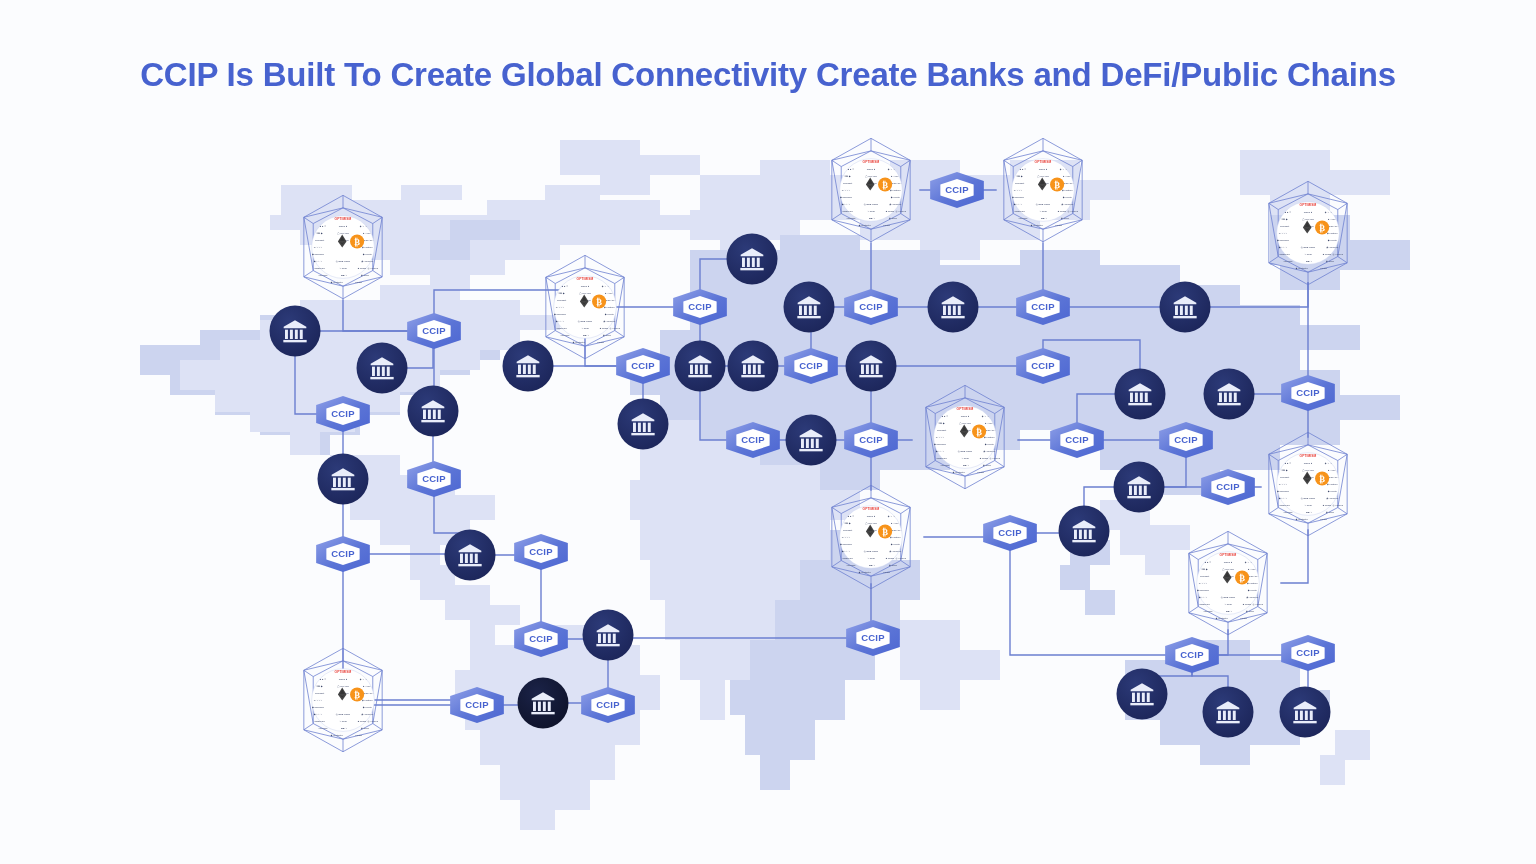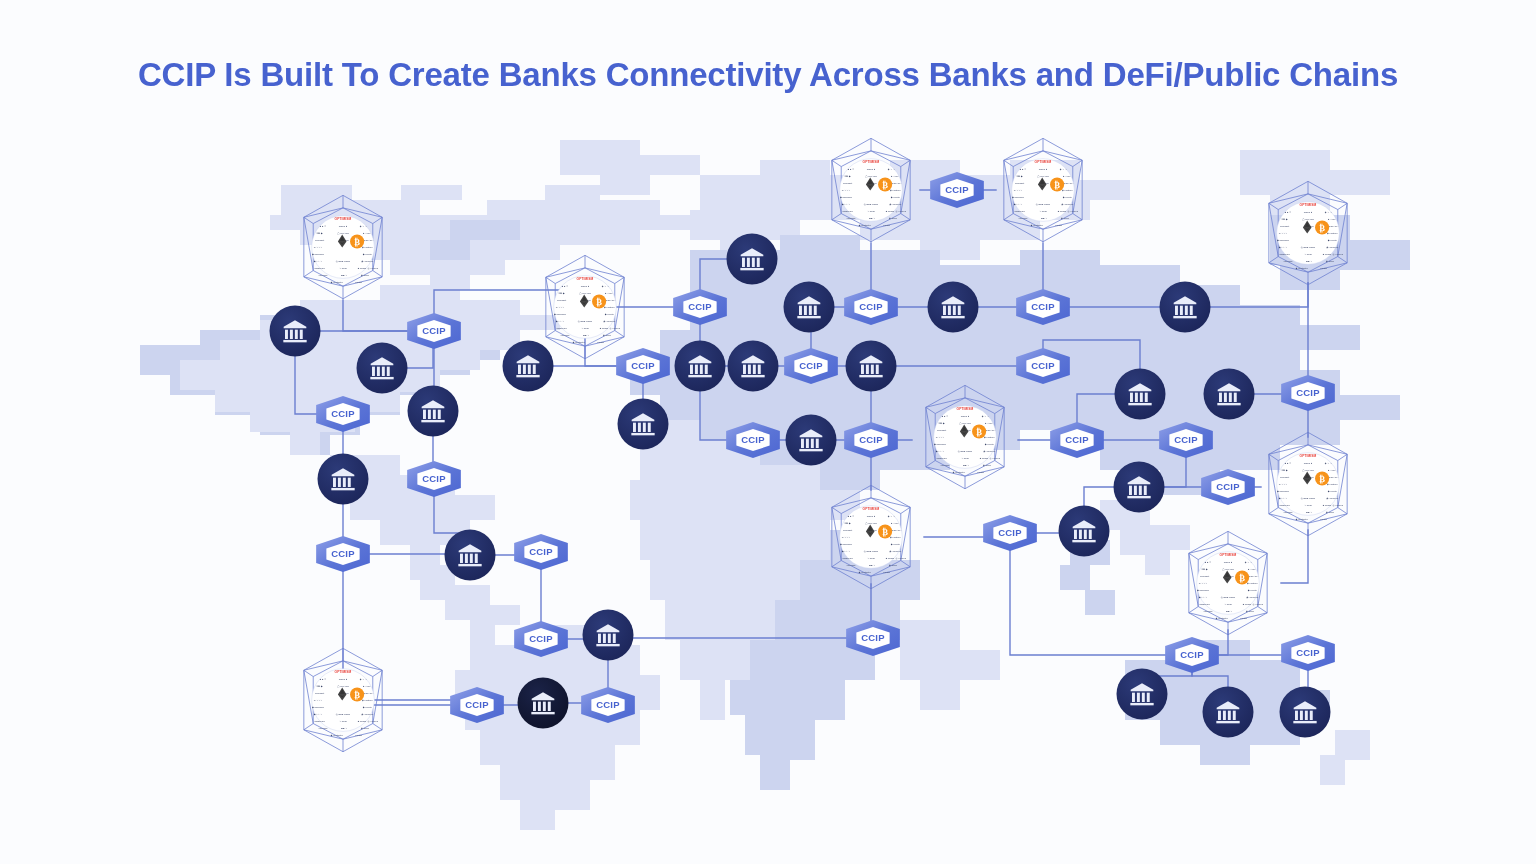--- a/index.html
+++ b/index.html
@@ -27,21 +27,21 @@
     font-family:"Liberation Sans", sans-serif;
     font-size:9.5px;font-weight:bold;
     fill:#4762cf;letter-spacing:0.2px;
   }
   .eco-opt{font-family:"Liberation Sans",sans-serif;font-size:4.2px;font-weight:bold;fill:#e8413a;letter-spacing:0.1px;}
   .eco-t{font-family:"Liberation Sans",sans-serif;font-size:3px;fill:#3b4668;}
 </style>
 </head>
 <body>
 
-<div id="page-title">CCIP Is Built To Create Banks Connectivity Across Banks and DeFi/Public Chains</div>
+<div id="page-title">CCIP Is Built To Create Global Connectivity Create Banks and DeFi/Public Chains</div>
 
 <div id="diagram">
 <svg id="svgroot" width="1536" height="864" viewBox="0 0 1536 864" xmlns="http://www.w3.org/2000/svg">
   <defs>
     <linearGradient id="hexg" x1="0" y1="0" x2="1" y2="1">
       <stop offset="0%" stop-color="#8fa0e8"></stop>
       <stop offset="55%" stop-color="#5b74d6"></stop>
       <stop offset="100%" stop-color="#4d67d2"></stop>
     </linearGradient>
     <radialGradient id="bankg" cx="0.38" cy="0.3" r="0.85">

